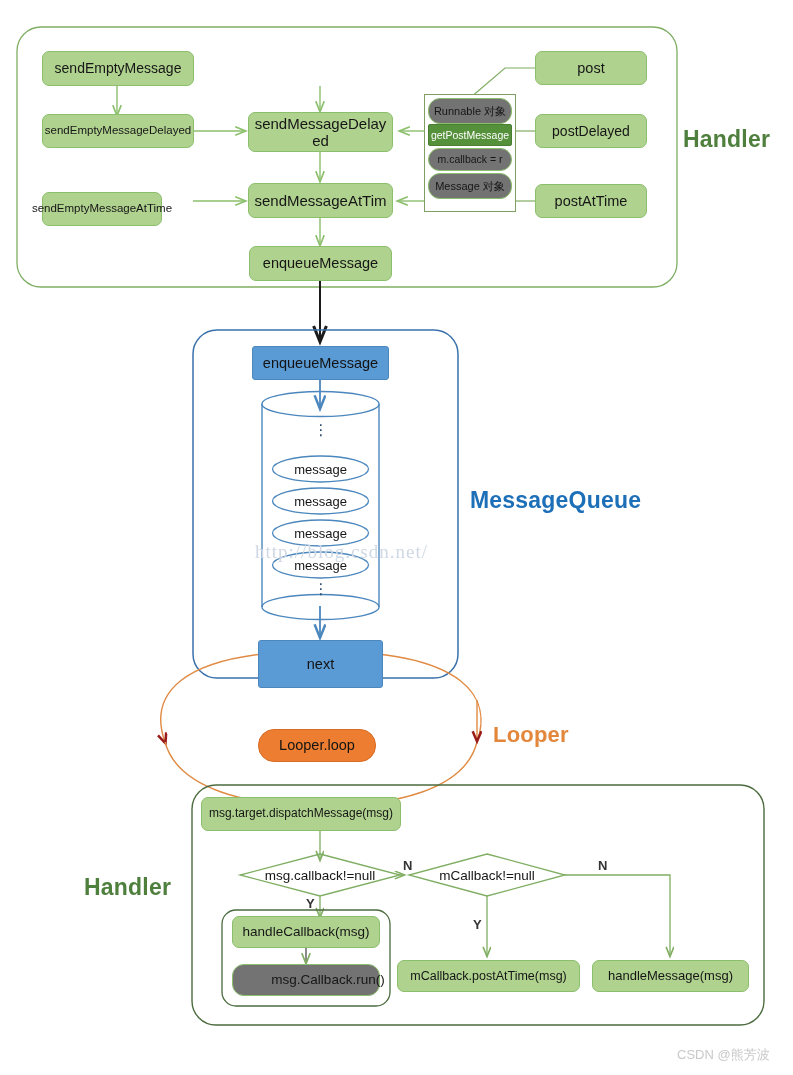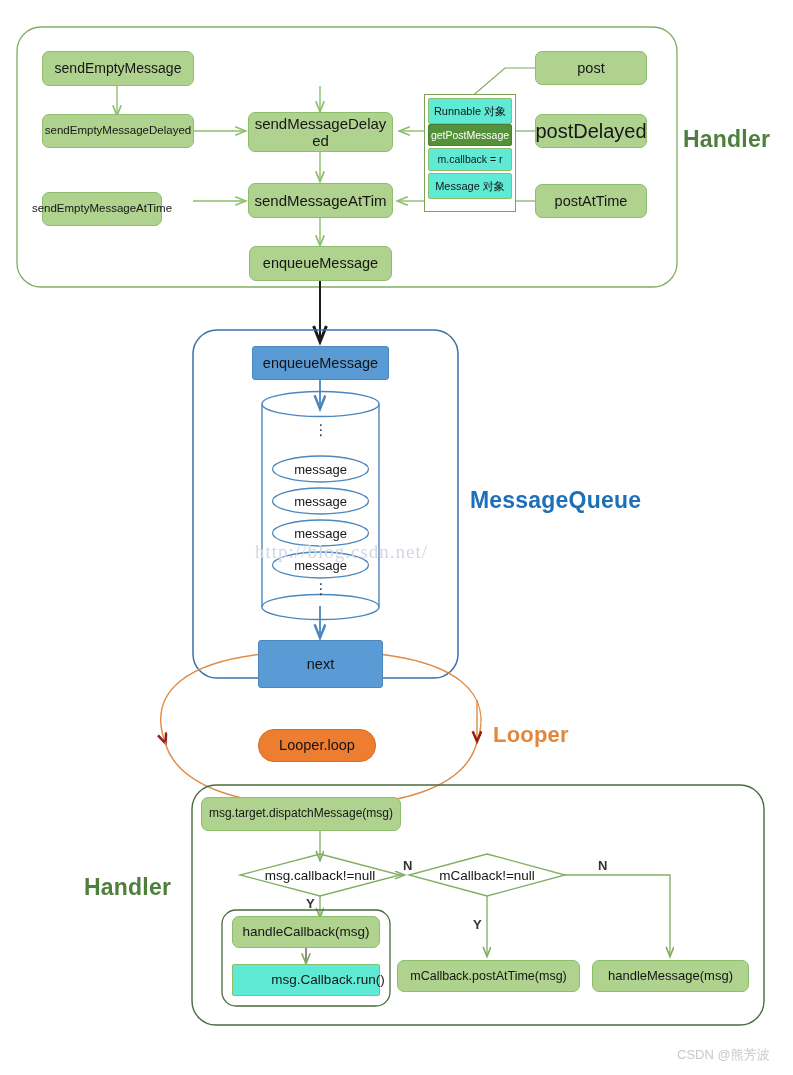--- a/index.html
+++ b/index.html
@@ -22,21 +22,21 @@
   .greendark{
     background:#55903a;border:1px solid #4a7f33;border-radius:2px;color:#ffffff;
   }
   .blue{
     background:#5b9bd5;border:1px solid #4b87bd;border-radius:3px;color:#131313;
   }
   .orange{
     background:#ed7d31;border:1px solid #d96c24;border-radius:16px;color:#131313;
   }
   .whitebox{
-    background:#5eead4;border:1px solid #8bbf6b;border-radius:2px;color:#161616;align-items:center;
+    background:#737373;border:1px solid #8bbf6b;border-radius:12px;color:#161616;align-items:center;
   }
 
   .grp-label{position:absolute;font-weight:bold;letter-spacing:.2px;}
   .lbl-handler{color:#4e7f3c;font-size:23px;}
   .lbl-mq{color:#1d6fb8;font-size:23px;}
   .lbl-looper{color:#e2873c;font-size:22px;}
 
   .yn{position:absolute;font-size:13px;font-weight:bold;color:#333;}
 
   .diamond-text{
@@ -177,21 +177,21 @@
   </div>
 
   <div class="node green" style="left:249px;top:246px;width:143px;height:35px;font-size:14.5px;">
     <span>enqueueMessage</span>
   </div>
 
   <div class="node green" style="left:535px;top:51px;width:112px;height:34px;font-size:14.5px;">
     <span>post</span>
   </div>
 
-  <div class="node green" style="left:535px;top:114px;width:112px;height:34px;font-size:20px;">
+  <div class="node green" style="left:535px;top:114px;width:112px;height:34px;font-size:14px;">
     <span>postDelayed</span>
   </div>
 
   <div class="node green" style="left:535px;top:184px;width:112px;height:34px;font-size:14.5px;">
     <span>postAtTime</span>
   </div>
 
   <div style="position:absolute;left:424px;top:94px;width:92px;height:118px;
               background:#ffffff;border:1px solid #7f9f60;box-sizing:border-box;"></div>
 

